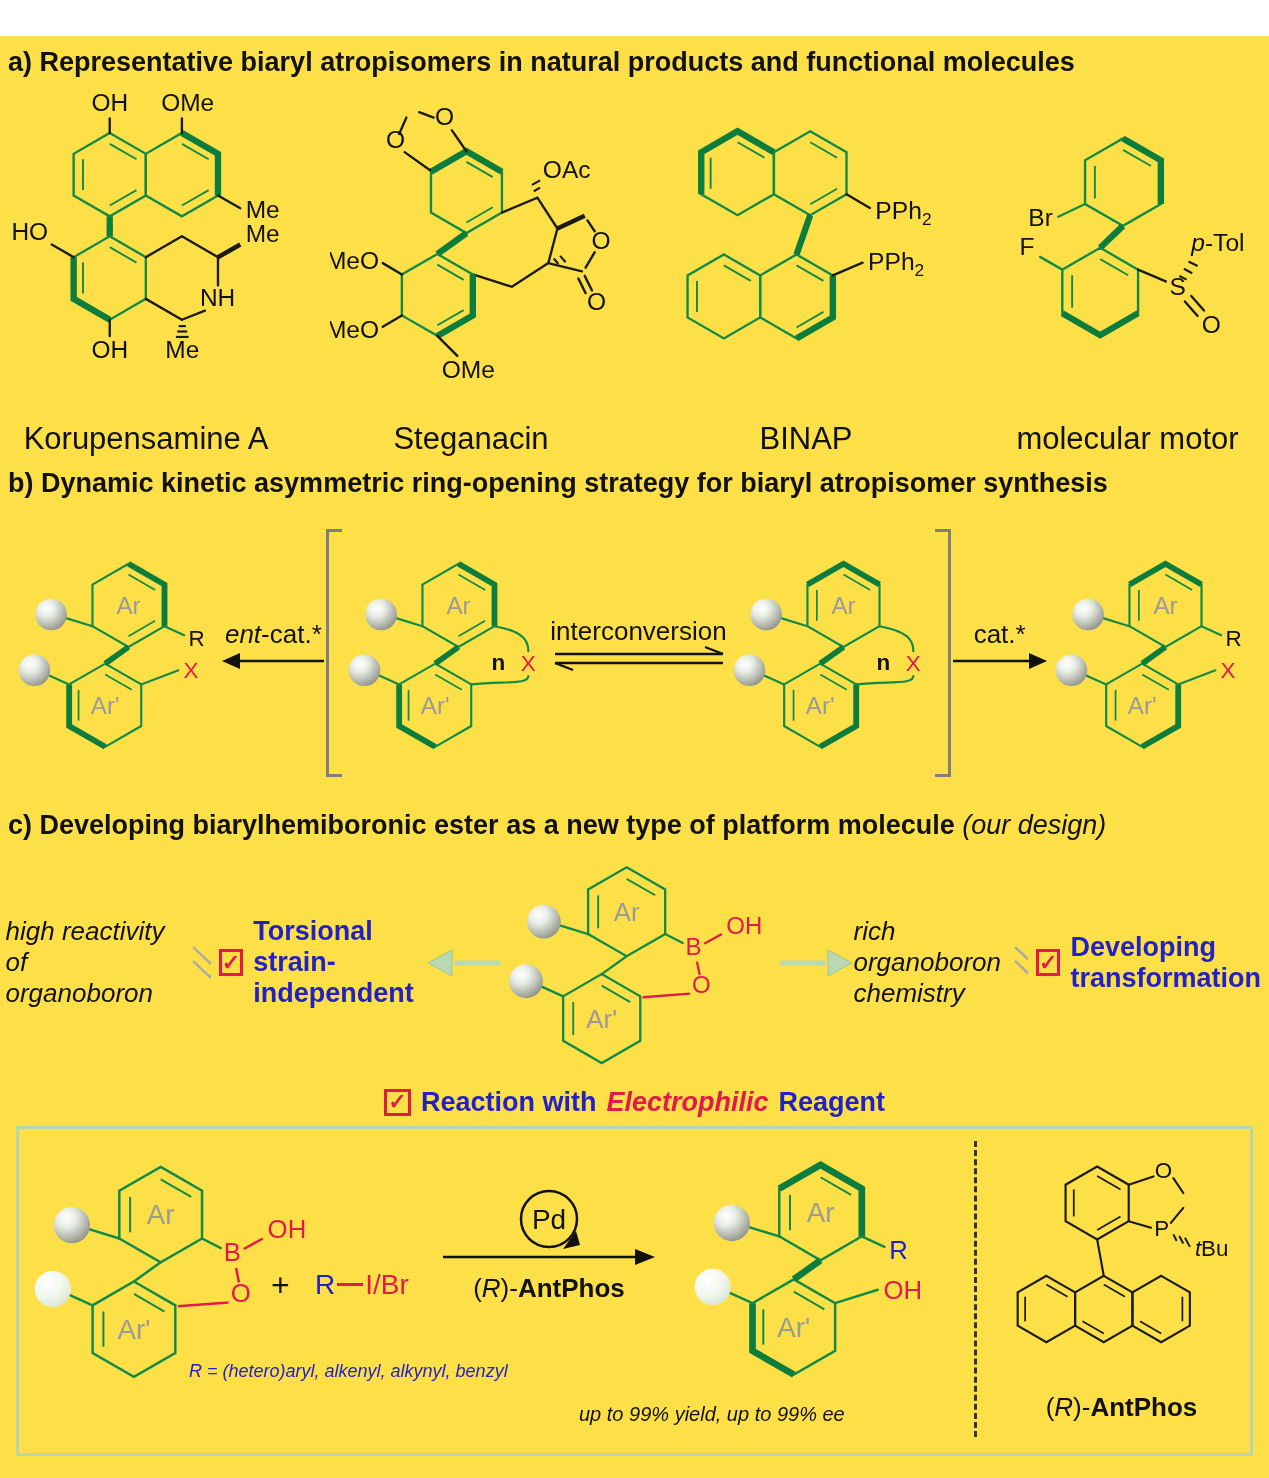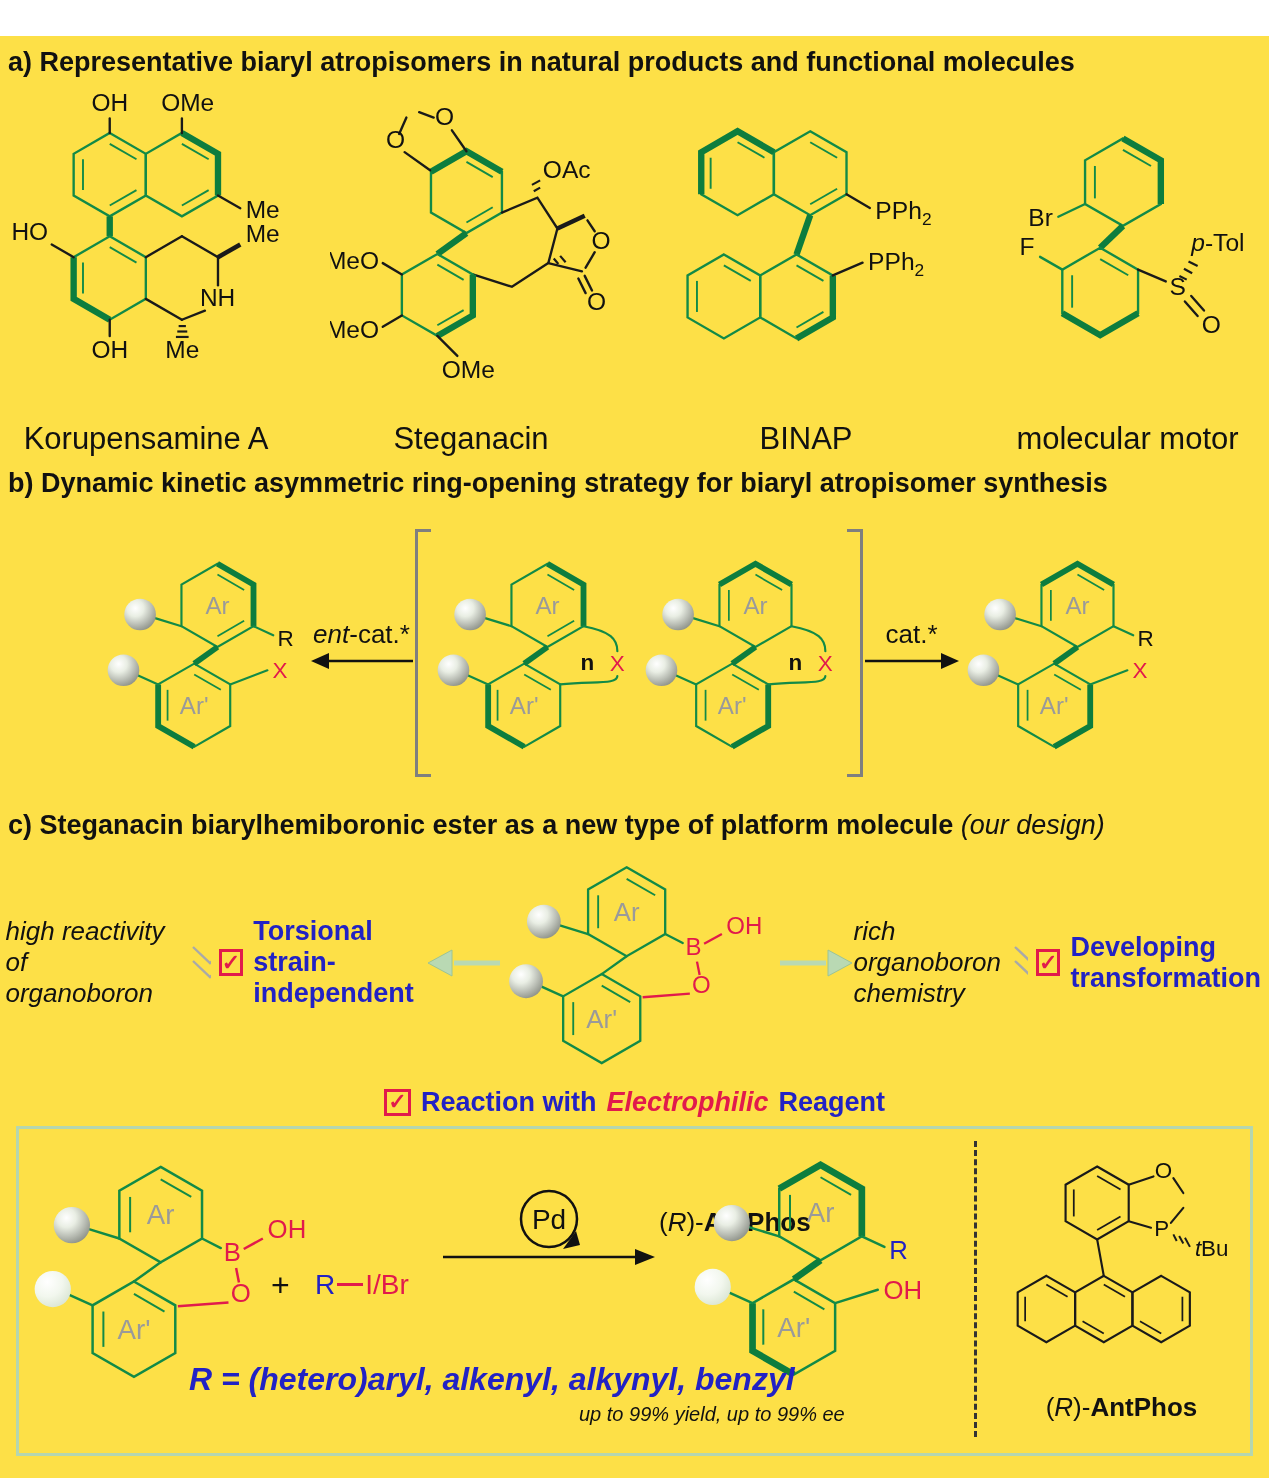--- a/index.html
+++ b/index.html
@@ -45,21 +45,21 @@
   
   .box{position:relative;margin:8px 16px 0 16px;height:324px;border:3px solid #b5d6b0;}
   .abs{position:absolute;}
   .plus{font-size:32px;}
   .halide{font-size:28px;display:flex;align-items:center;}
   .halide .r{color:#2222c4;}
   .halide .dash{display:inline-block;width:26px;border-top:3px solid #e11a4c;margin:0 2px;}
   .halide .hal{color:#e11a4c;}
   .lig-label{font-size:26px;white-space:nowrap;}
   .lig-label .nm{font-weight:bold;}
-  .scope{font-size:32px;font-style:italic;color:#2222c4;z-index:2;white-space:nowrap;font-weight:bold;}
+  .scope{font-size:18px;font-style:italic;color:#2222c4;z-index:2;white-space:nowrap;}
   .result{font-size:20px;font-style:italic;color:#111;z-index:2;white-space:nowrap;}
   .divider{border-left:3px dashed #333;height:296px;}
   .antfig{display:flex;flex-direction:column;align-items:center;}
 </style>
 </head>
 <body>
 
 <div class="page">
 
 <svg width="0" height="0" style="position:absolute">
@@ -281,20 +281,29 @@
       <path class="sg" d="M224,160 C224,170 198,166 155.3,170"></path>
     </g>
     <circle class="sphere" cx="47" cy="86" r="19"></circle>
     <circle class="sphere" cx="27" cy="153" r="19"></circle>
     <text x="140" y="85" text-anchor="middle" class="atg">Ar</text>
     <text x="112" y="205" text-anchor="middle" class="atg">Ar'</text>
     <text x="188" y="153" text-anchor="middle" class="nb">n</text>
     <text x="224" y="154" text-anchor="middle" class="atc">X</text>
   </svg>
 
+  <div class="arrow-asm">
+    <div class="arrow-label">interconversion</div>
+    <svg width="176" height="28">
+      <line x1="4" y1="9" x2="172" y2="9" stroke="#111" stroke-width="2.4"></line>
+      <line x1="172" y1="9" x2="154" y2="2" stroke="#111" stroke-width="2.4"></line>
+      <line x1="4" y1="18" x2="172" y2="18" stroke="#111" stroke-width="2.4"></line>
+      <line x1="4" y1="18" x2="22" y2="25" stroke="#111" stroke-width="2.4"></line>
+    </svg>
+  </div>
 
   <svg width="208" viewBox="0 0 250 265">
     <g>
       <polygon class="sg" points="140,25 183.3,50 183.3,100 140,125 96.7,100 96.7,50"></polygon>
       <line class="sg2" x1="140" y1="38" x2="172" y2="56.5"></line>
       <line class="sg2" x1="108" y1="93.5" x2="108" y2="56.5"></line>
       <polyline class="sgb" points="96.7,50 140,25 183.3,50"></polyline>
       <polygon class="sg" points="112,145 155.3,170 155.3,220 112,245 68.7,220 68.7,170"></polygon>
       <line class="sg2" x1="112" y1="158" x2="144" y2="176.5"></line>
       <line class="sg2" x1="80" y1="213.5" x2="80" y2="176.5"></line>
@@ -342,21 +351,21 @@
     <circle class="sphere" cx="47" cy="86" r="19"></circle>
     <circle class="sphere" cx="27" cy="153" r="19"></circle>
     <text x="140" y="85" text-anchor="middle" class="atg">Ar</text>
     <text x="112" y="205" text-anchor="middle" class="atg">Ar'</text>
     <text x="212" y="124">R</text>
     <text x="206" y="162" class="atc">X</text>
   </svg>
 </div>
 
 <div class="sec-title">
-  <span>c) Steganacin biarylhemiboronic ester as a new type of platform molecule</span>
+  <span>c) Developing biarylhemiboronic ester as a new type of platform molecule</span>
   <span class="suffix">(our design)</span>
 </div>
 
 <div class="c-row">
 
   <div class="c-block" style="width:420px">
     <div class="note">high reactivity of organoboron</div>
     <svg width="46" height="36">
       <polyline points="6,2 23,18 40,2" stroke="#a9a9a9" stroke-width="2.4" fill="none"></polyline>
       <polyline points="6,16 23,32 40,16" stroke="#a9a9a9" stroke-width="2.4" fill="none"></polyline>
@@ -456,21 +465,21 @@
   </svg>
 
   <div class="abs plus" style="left:252px;top:138px">+</div>
 
   <div class="abs halide" style="left:296px;top:140px">
     <span class="r">R</span>
     <span class="dash"></span>
     <span class="hal">I/Br</span>
   </div>
 
-  <div class="abs" style="left:420px;top:44px;display:flex;flex-direction:row;align-items:center">
+  <div class="abs" style="left:420px;top:44px;display:flex;flex-direction:column;align-items:center">
     <svg width="220" height="100">
       <circle cx="110" cy="46" r="28" stroke="#111" stroke-width="2.5" fill="none"></circle>
       <polygon points="137,58 124,76 141,72" fill="#111"></polygon>
       <text x="110" y="56" text-anchor="middle" style="font-size:28px">Pd</text>
       <line x1="4" y1="84" x2="204" y2="84" stroke="#111" stroke-width="2.6"></line>
       <polygon points="216,84 196,76 196,92" fill="#111"></polygon>
     </svg>
     <div class="lig-label"><span>(</span><i>R</i><span>)-</span><span class="nm">AntPhos</span></div>
   </div>
 

